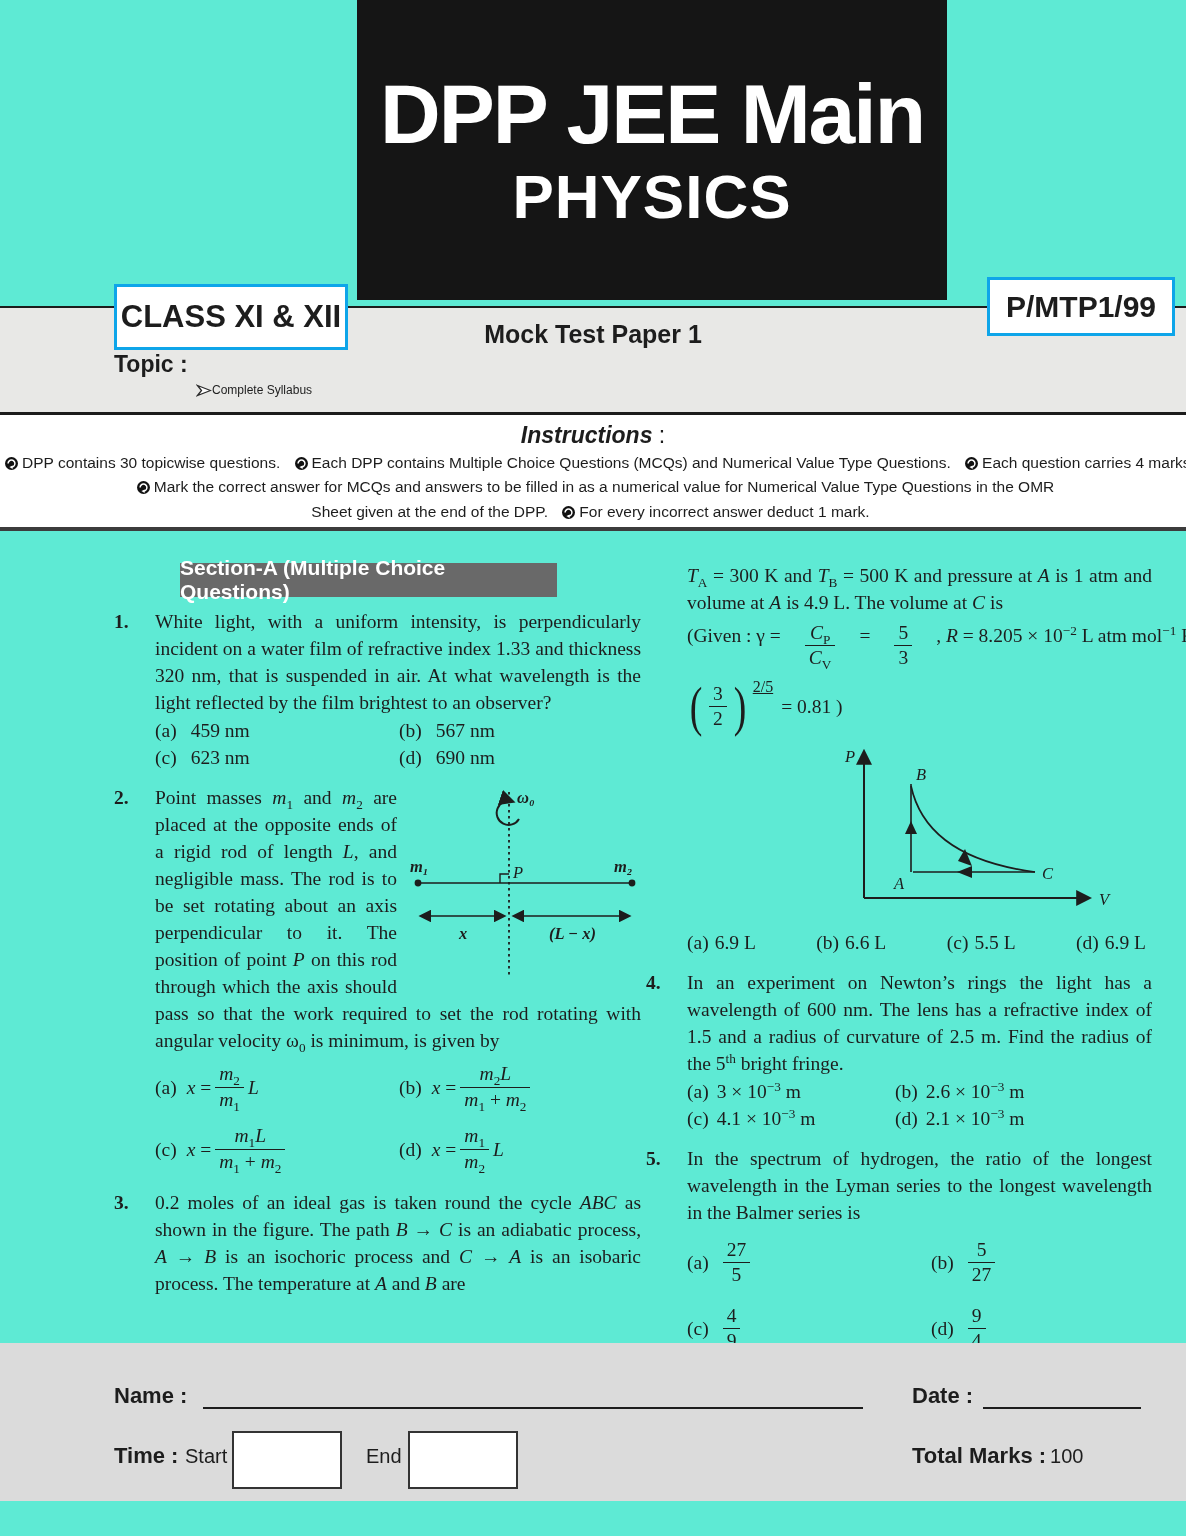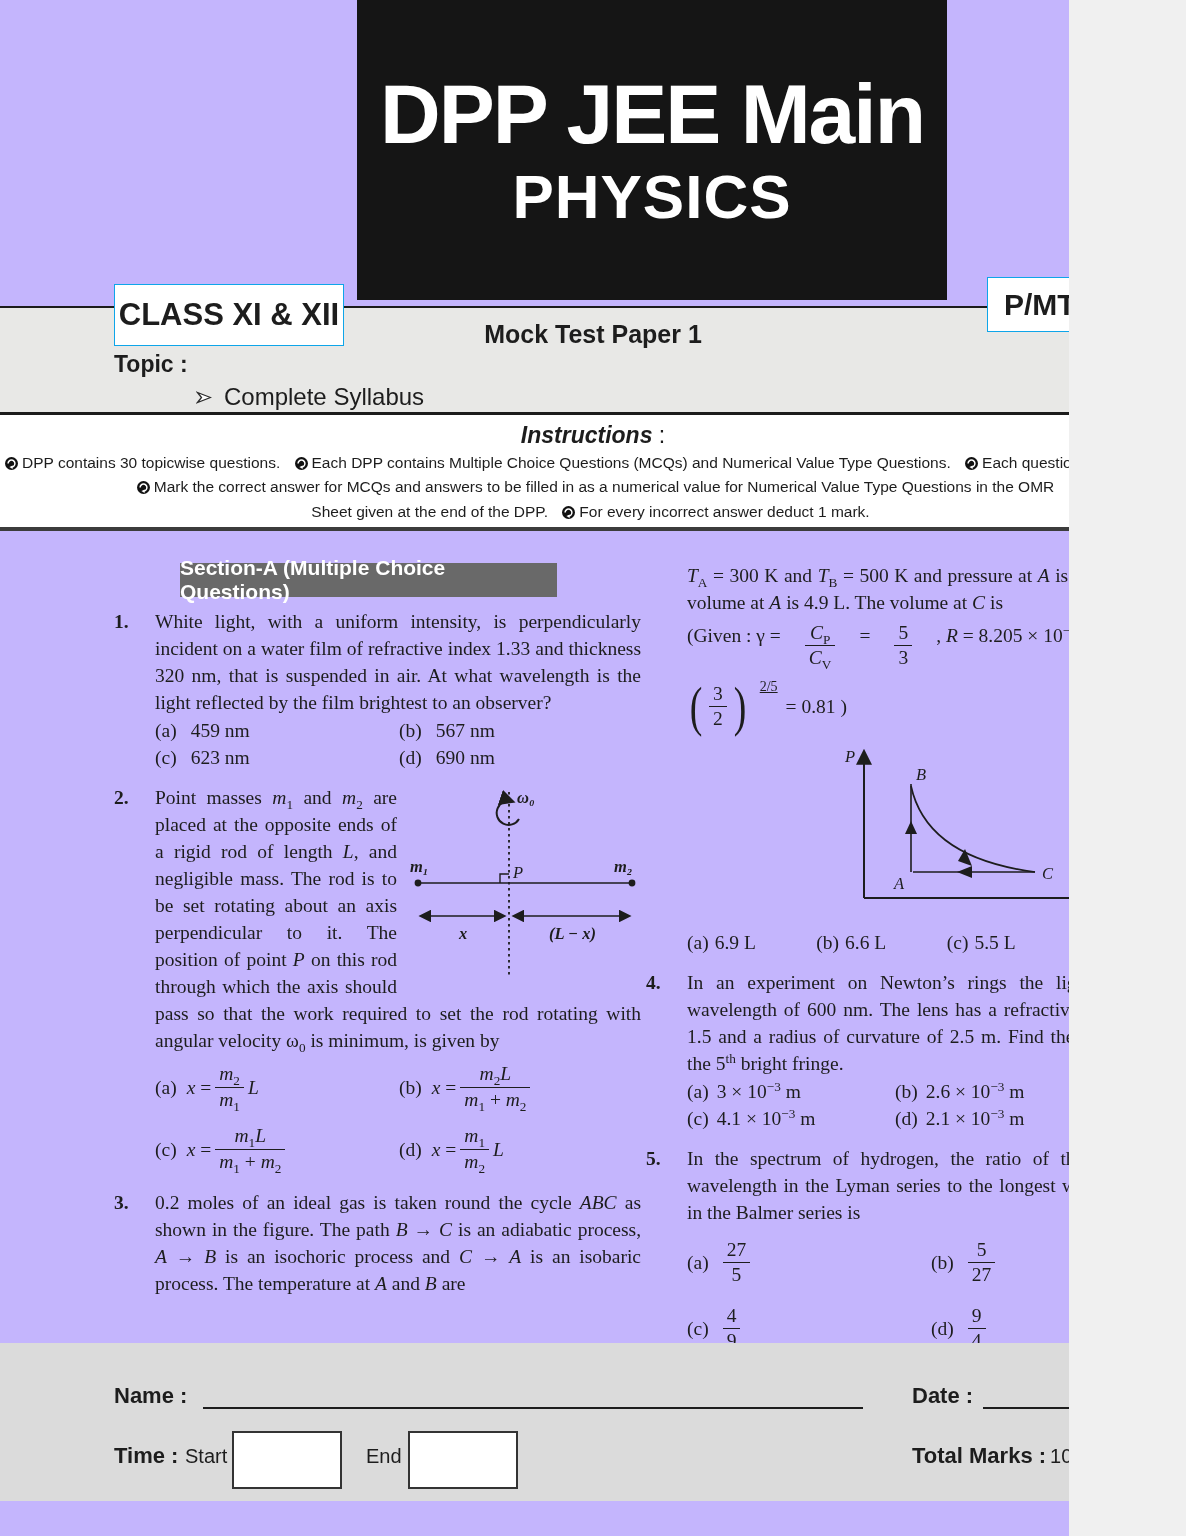--- a/index.html
+++ b/index.html
@@ -1,40 +1,40 @@
 <!DOCTYPE html>
 <html><head>
 <meta charset="utf-8">
 <style>
   html,body{margin:0;padding:0;background:#f0f0f0;}
-  #page{position:relative;width:1069px;height:1536px;background:#c4b5fd;overflow:hidden;
+  #page{position:relative;width:1186px;height:1536px;background:#5eead4;overflow:hidden;
         font-family:"Liberation Serif", serif;color:#1d1d1d;}
 
   
   .black-box{position:absolute;left:357px;top:0;width:590px;height:300px;background:#151515;
              display:flex;flex-direction:column;align-items:center;justify-content:center;gap:10px;}
   .main-title{color:#fff;font-family:"Liberation Sans",sans-serif;font-weight:bold;
               font-size:84px;letter-spacing:-2px;line-height:1;white-space:nowrap;}
   .sub-title{color:#fff;font-family:"Liberation Sans",sans-serif;font-weight:bold;
              font-size:62px;letter-spacing:1px;line-height:1;}
 
   .band{position:absolute;left:0;top:306px;width:1186px;height:109px;background:#e8e8e6;
         border-top:2px solid #1c1c1c;border-bottom:3px solid #1c1c1c;box-sizing:border-box;}
 
-  .badge{position:absolute;background:#fff;border:1px solid #0ea5e9;display:flex;align-items:center;
+  .badge{position:absolute;background:#fff;border:3px solid #0ea5e9;display:flex;align-items:center;
          justify-content:center;font-family:"Liberation Sans",sans-serif;font-weight:bold;z-index:5;}
   .class-badge{left:114px;top:284px;width:228px;height:60px;font-size:31px;}
   .code-badge{left:987px;top:277px;width:182px;height:53px;font-size:30px;}
 
   .mock-title{position:absolute;left:0;top:320px;width:1186px;text-align:center;
               font-family:"Liberation Sans",sans-serif;font-weight:bold;font-size:25px;}
   .topic-label{position:absolute;left:114px;top:351px;font-family:"Liberation Sans",sans-serif;
                font-weight:bold;font-size:23px;}
   .topic-item{position:absolute;left:196px;top:383px;font-family:"Liberation Sans",sans-serif;
-              font-size:24px;display:flex;align-items:center;gap:12px;}
+              font-size:12px;display:flex;align-items:center;gap:0;}
 
   
   .instructions{position:absolute;left:0;top:415px;width:1186px;height:116px;background:#fff;
                 border-bottom:4px solid #3c3c3c;box-sizing:border-box;text-align:center;}
   .ins-title{margin-top:7px;font-family:"Liberation Sans",sans-serif;font-size:23px;}
   .ins-title b{font-style:italic;}
   .ins-line1{margin-top:5px;font-family:"Liberation Sans",sans-serif;font-size:15.5px;white-space:nowrap;}
   .ins-line2{margin:2px auto 0;width:945px;font-family:"Liberation Sans",sans-serif;font-size:15.5px;line-height:25px;}
   .ins-seg{margin:0 5px;}
   .bullet{display:inline-block;vertical-align:-2px;margin-right:4px;}
@@ -66,21 +66,21 @@
   .frac .den{display:block;padding:1px 4px 0;}
   .fopt{display:flex;align-items:center;height:54px;}
   .fopt .olabel{margin-right:10px;}
   .fopt-grid{display:grid;grid-template-columns:244px 1fr;row-gap:8px;margin-top:6px;}
   .q5grid{row-gap:12px;margin-top:10px;}
 
   
   .given-line{display:flex;align-items:flex-start;margin-top:6px;white-space:nowrap;gap:20px;}
   .given2{display:flex;align-items:center;margin-top:8px;height:58px;}
   .bigp{font-size:54px;font-weight:400;line-height:0.9;display:inline-block;transform:scaleX(.7);}
-  .exp{position:relative;top:-20px;font-size:14px;margin-left:11px;text-decoration:underline;}
+  .exp{position:relative;top:-20px;font-size:16px;margin-left:4px;text-decoration:underline;}
   .g2res{margin-left:8px;}
 
   
   .fig2{float:right;width:232px;height:195px;margin:2px 0 4px 12px;}
   .pv-fig{margin:4px 0 0 120px;}
   .svgtext{font-family:"Liberation Serif",serif;font-style:italic;font-size:16.5px;fill:#1d1d1d;}
   .svgtext-b{font-weight:bold;}
   .clear{clear:both;}
 
   

